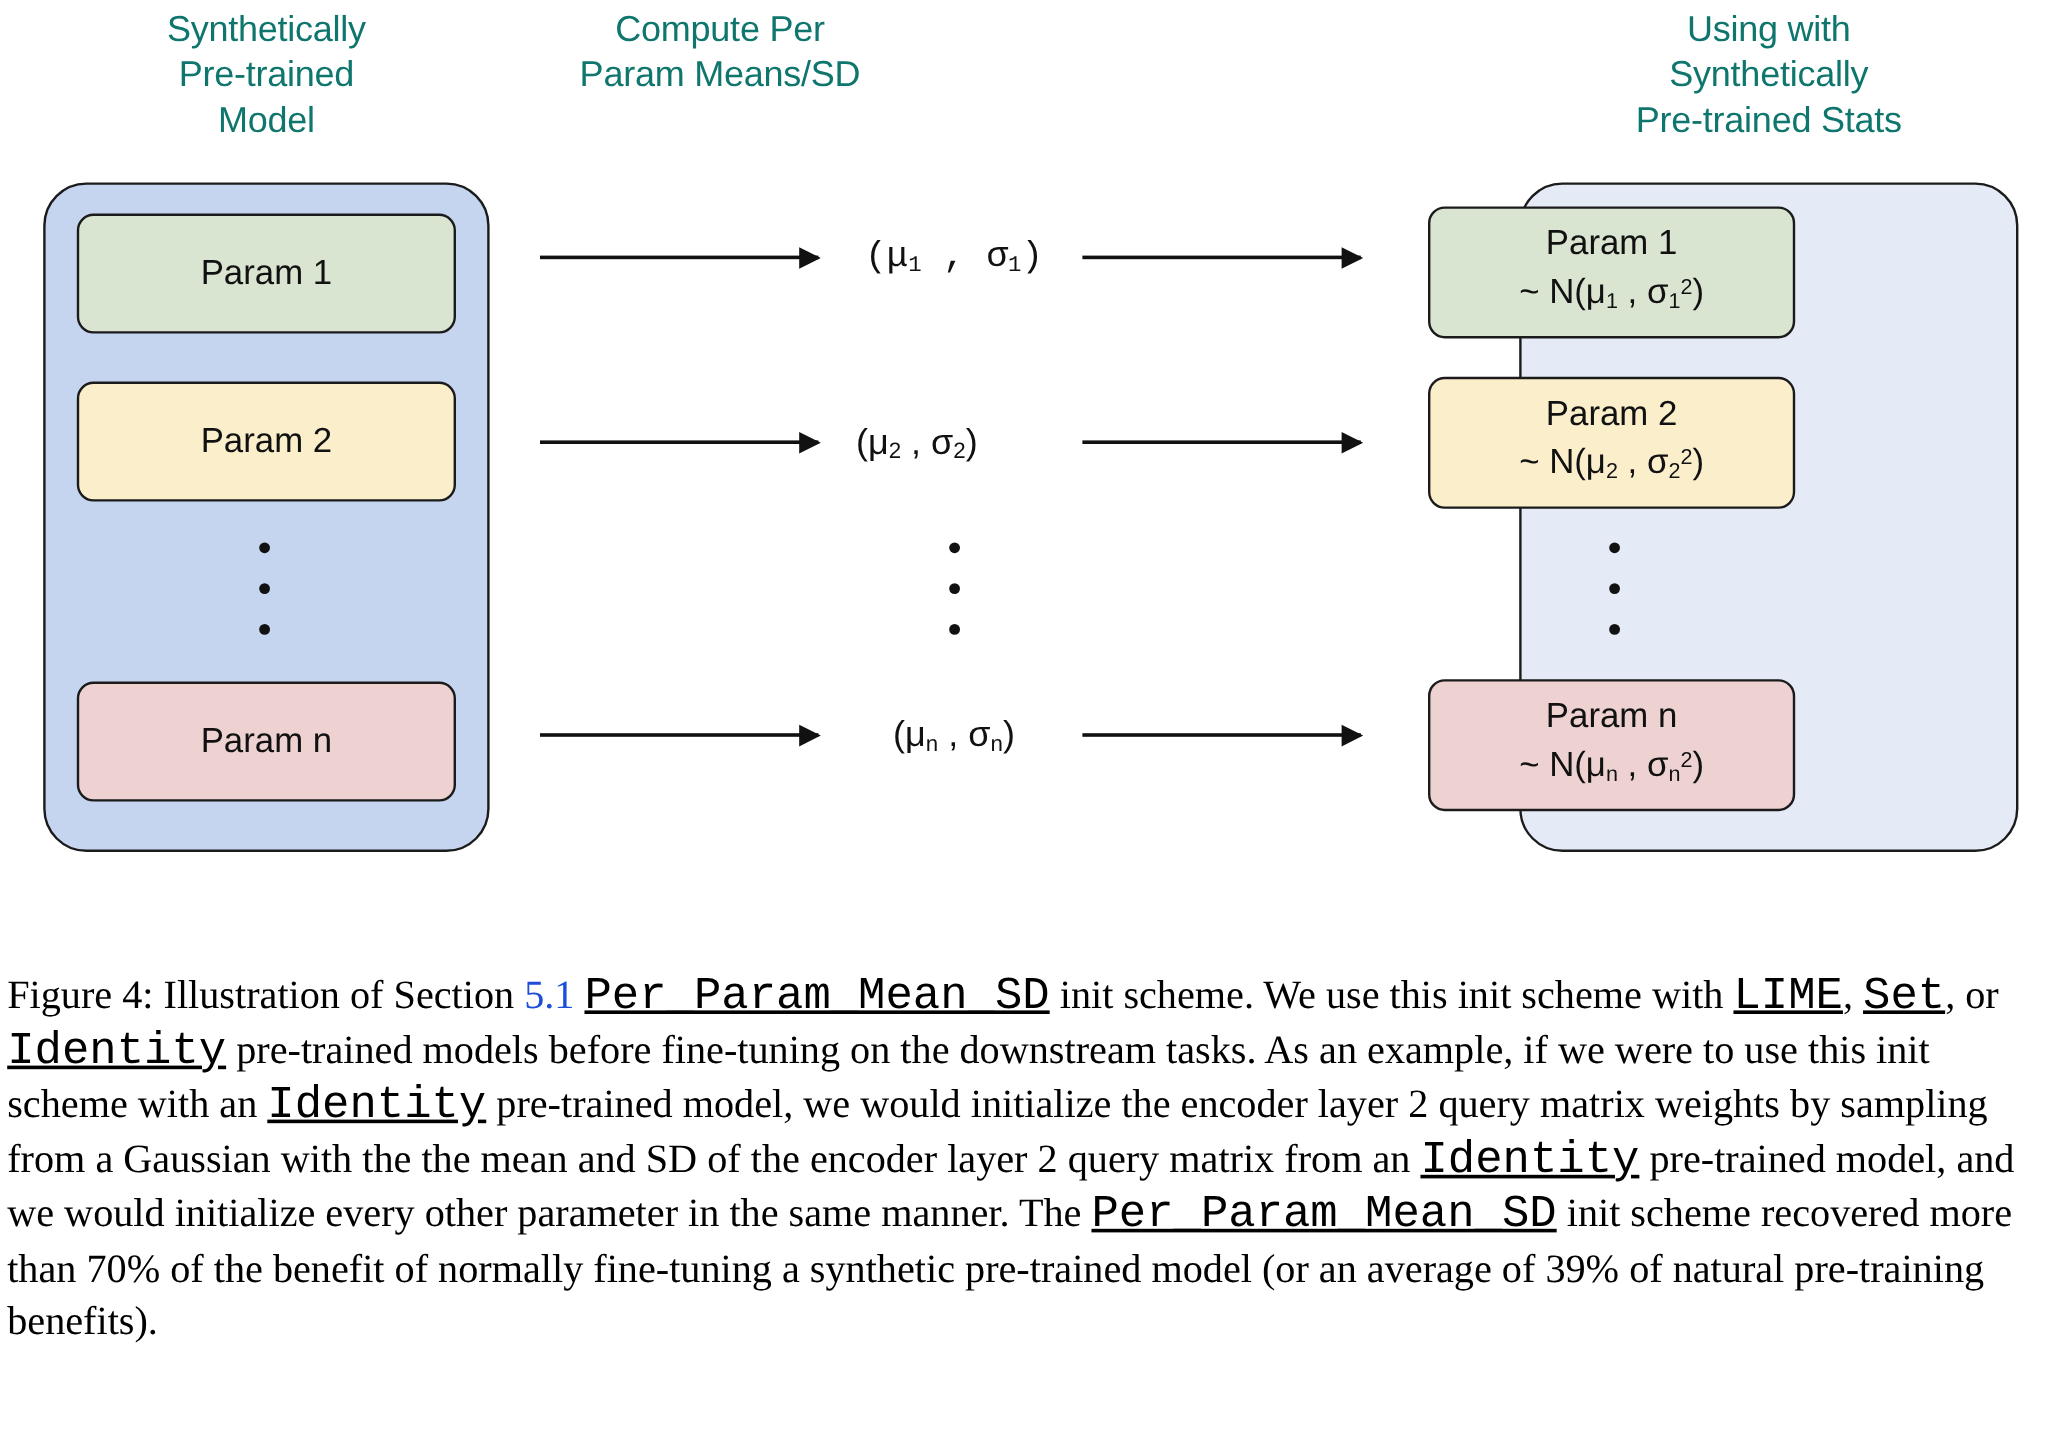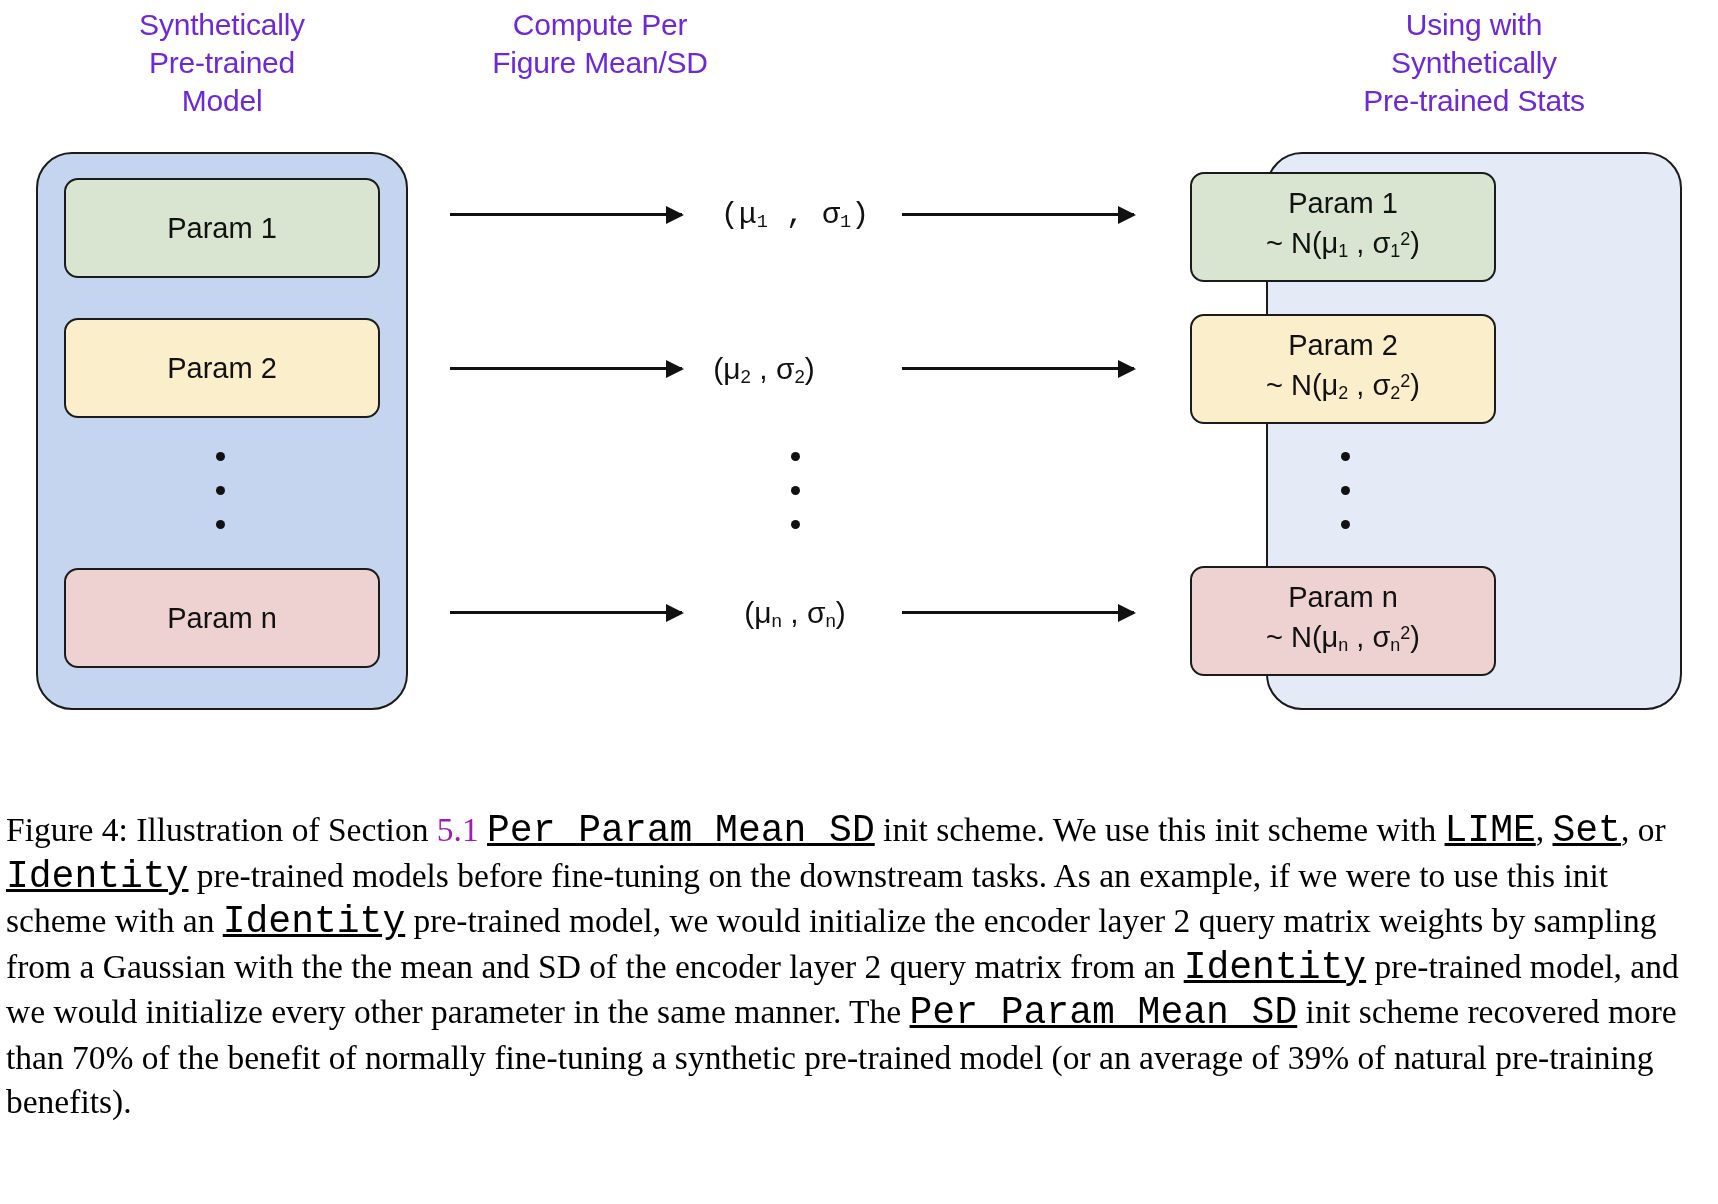--- a/index.html
+++ b/index.html
@@ -25,21 +25,21 @@
     width: 1718px;
     height: 800px;
   }
 
   .col-header {
     position: absolute;
     text-align: center;
     font-family: "Liberation Sans", sans-serif;
     font-size: 30px;
     line-height: 38px;
-    color: #6d28d9;
+    color: #0f766e;
     letter-spacing: -0.2px;
     white-space: pre-line;
   }
 
   
   .model-container {
     position: absolute;
     border: 2.5px solid #1b1b1b;
     border-radius: 36px;
     box-sizing: border-box;
@@ -166,34 +166,34 @@
     line-height: 44.5px;
     color: #000000;
     text-align: left;
   }
   #caption .mono {
     font-family: "Liberation Mono", monospace;
     font-size: 38px;
     text-decoration: underline;
   }
   #caption .secref {
-    color: #a21caf;
+    color: #1d4ed8;
   }
 </style>
 </head>
 <body>
 
 <div id="figure">
 
   <div class="col-header" style="left:36px;  top:6px;  width:372px;">Synthetically
 Pre-trained
 Model</div>
 
   <div class="col-header" style="left:450px; top:6px;  width:300px;">Compute Per
-Figure Mean/SD</div>
+Param Means/SD</div>
 
 
   <div class="col-header" style="left:1266px; top:6px; width:416px;">Using with
 Synthetically
 Pre-trained Stats</div>
 
   <div id="left-container" class="model-container"></div>
 
   <div id="left-p1" class="param-box c-green">
     <span class="pname">Param 1</span>

